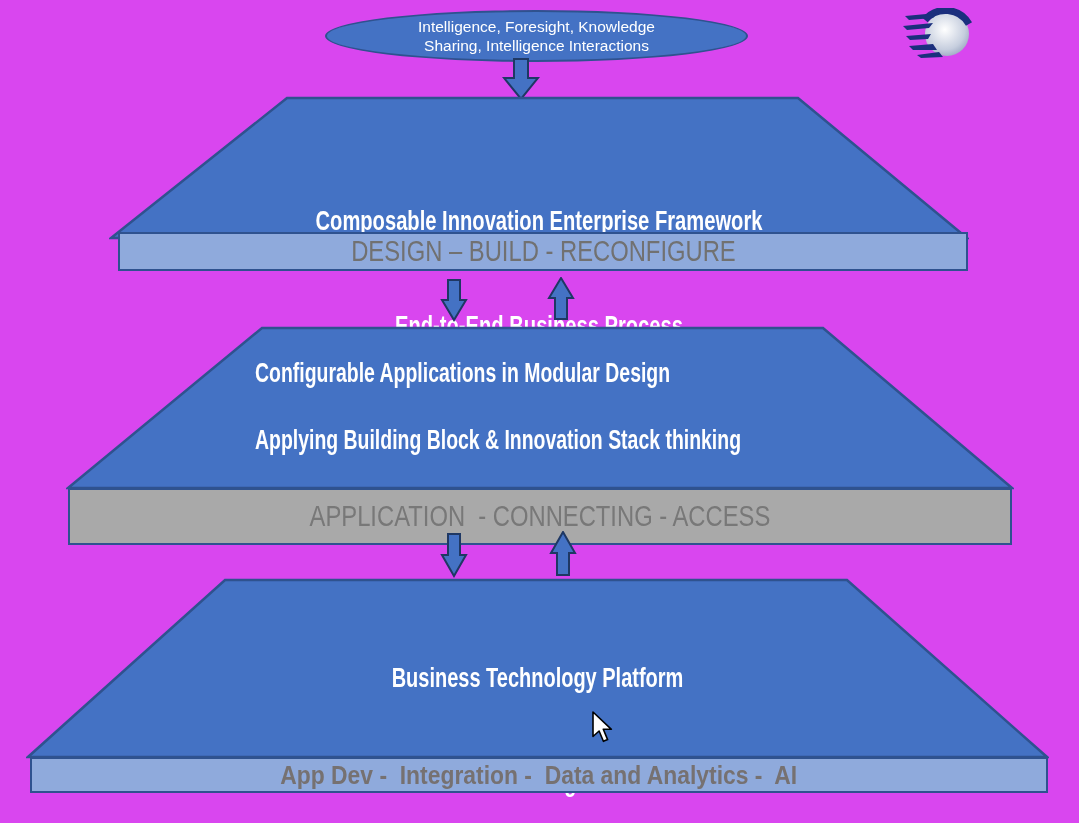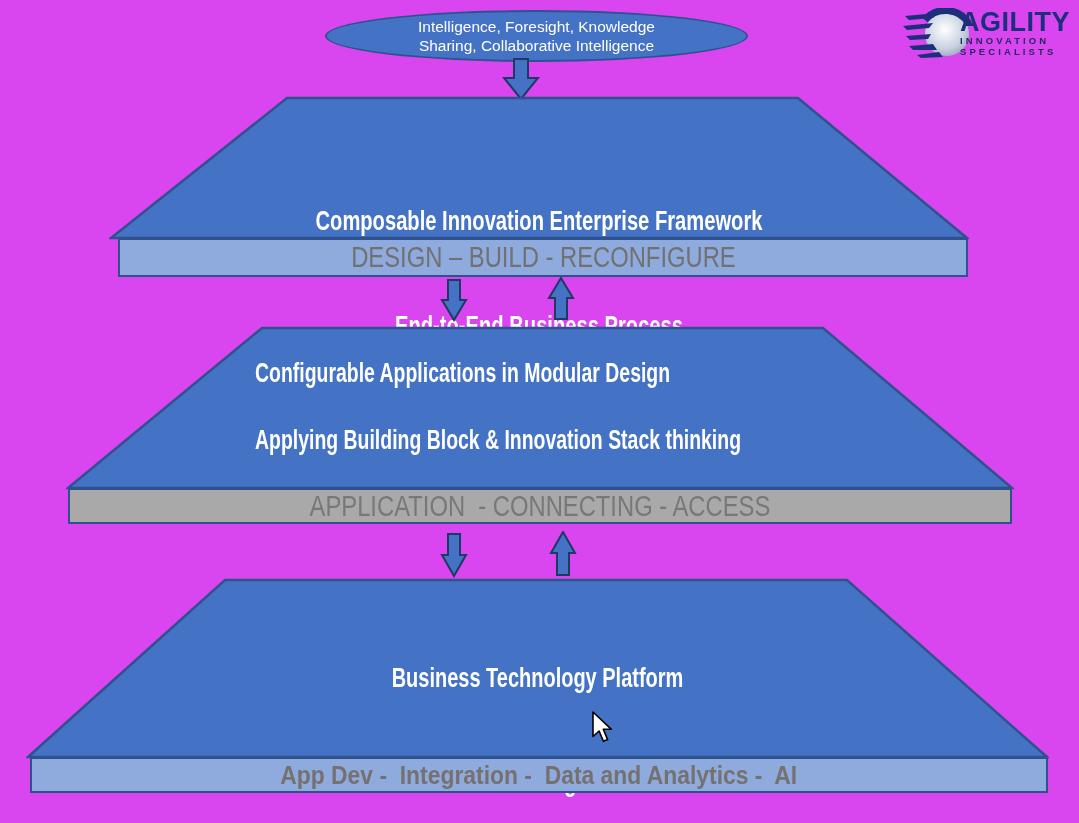--- a/index.html
+++ b/index.html
@@ -37,67 +37,62 @@
     font-size:27px; line-height:34.5px; transform:scaleX(0.74);
     transform-origin:50% 50%; white-space:pre;
   }
 
   
   .bar {
     position:absolute; box-sizing:border-box; border:2px solid #2F528F;
     display:flex; align-items:center; justify-content:center; white-space:pre;
   }
   .bar-label { transform:scaleX(0.82); transform-origin:50% 50%; white-space:pre; }
-  .bar1 { left:118px; top:238px; width:850px; height:39px; background:#8FAADC;
+  .bar1 { left:118px; top:232px; width:850px; height:39px; background:#8FAADC;
           color:#717171; font-size:29px; }
-  .bar2 { left:68px;  top:488px; width:944px; height:36px; background:#A9A9A9;
+  .bar2 { left:68px;  top:488px; width:944px; height:57px; background:#A9A9A9;
           color:#787878; font-size:29px; }
   .bar3 { left:30px;  top:757px; width:1018px; height:36px; background:#8FAADC;
           color:#767171; font-size:26px; font-weight:700;align-items:flex-end; }
   .bar3 .bar-label { transform:scaleX(0.88); }
 
   
   .logo { position:absolute; left:903px; top:6px; width:176px; height:56px; }
   .logo-flame { position:absolute; left:0; top:2px; }
   .logo-text { position:absolute; left:57px; top:3px; color:#1b2f7d; }
   .logo-name { font-size:27px; font-weight:700; letter-spacing:0.5px; line-height:26px; }
   .logo-sub  { font-size:9.5px; font-weight:700; letter-spacing:3.1px; line-height:11px; color:#23295e; }
 </style>
 </head>
 <body>
 
 <div class="stage">
 
   <div class="ellipse">
     <span>Intelligence, Foresight, Knowledge</span>
-    <span>Sharing, Collaborative Intelligence</span>
+    <span>Sharing, Intelligence Interactions</span>
   </div>
 
   <div class="logo">
     <svg class="logo-flame" width="72" height="52" viewBox="0 0 72 52">
       <defs>
         <radialGradient id="lg" cx="45%" cy="40%" r="65%">
           <stop offset="0%" stop-color="#ffffff"></stop>
           <stop offset="70%" stop-color="#c6cede"></stop>
           <stop offset="100%" stop-color="#9aa6c0"></stop>
         </radialGradient>
       </defs>
       <circle cx="44" cy="26" r="22" fill="url(#lg)"></circle>
       <path d="M22 12 A 27 27 0 0 1 66 16" fill="none" stroke="#1b2f7d" stroke-width="7"></path>
       <polygon points="2,8 34,5 30,10 6,12" fill="#1b2f7d"></polygon>
       <polygon points="0,18 30,15 26,20 4,22" fill="#1b2f7d"></polygon>
       <polygon points="3,28 28,26 25,31 7,32" fill="#1b2f7d"></polygon>
       <polygon points="6,38 30,36 34,42 10,42" fill="#1b2f7d"></polygon>
       <polygon points="14,47 36,44 40,49 18,50" fill="#1b2f7d"></polygon>
     </svg>
-    <div class="logo-text">
-      <div class="logo-name">AGILITY</div>
-      <div class="logo-sub">INNOVATION</div>
-      <div class="logo-sub">SPECIALISTS</div>
-    </div>
   </div>
 
   <svg class="shape-svg" style="left:502px; top:58px;" width="38" height="43" viewBox="0 0 38 43">
     <polygon class="arrow" points="12,1 26,1 26,20 36,20 19,41 2,20 12,20"></polygon>
   </svg>
 
   <svg class="shape-svg" style="left:109px; top:96px;" width="860" height="144" viewBox="0 0 860 144">
     <polygon class="trap" points="178,2 689,2 858,142 2,142"></polygon>
   </svg>
   <div class="tier-text t1-text">

